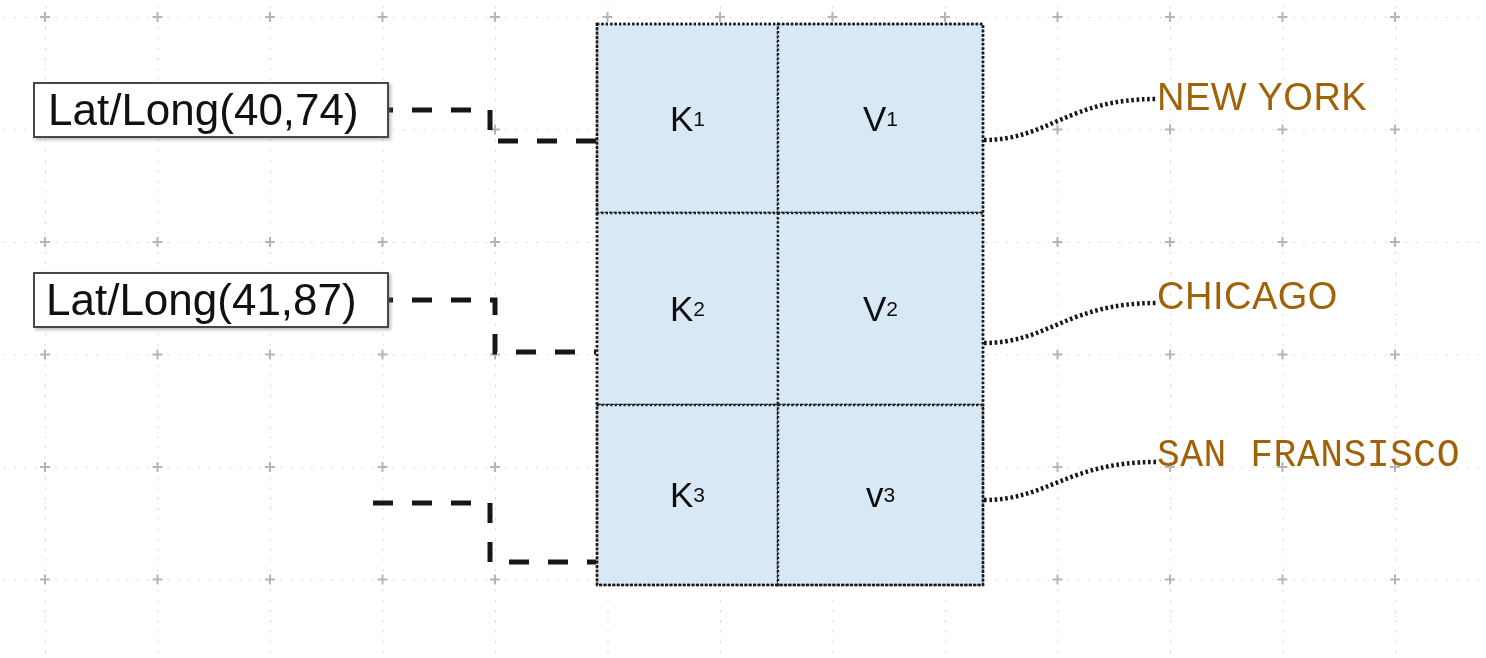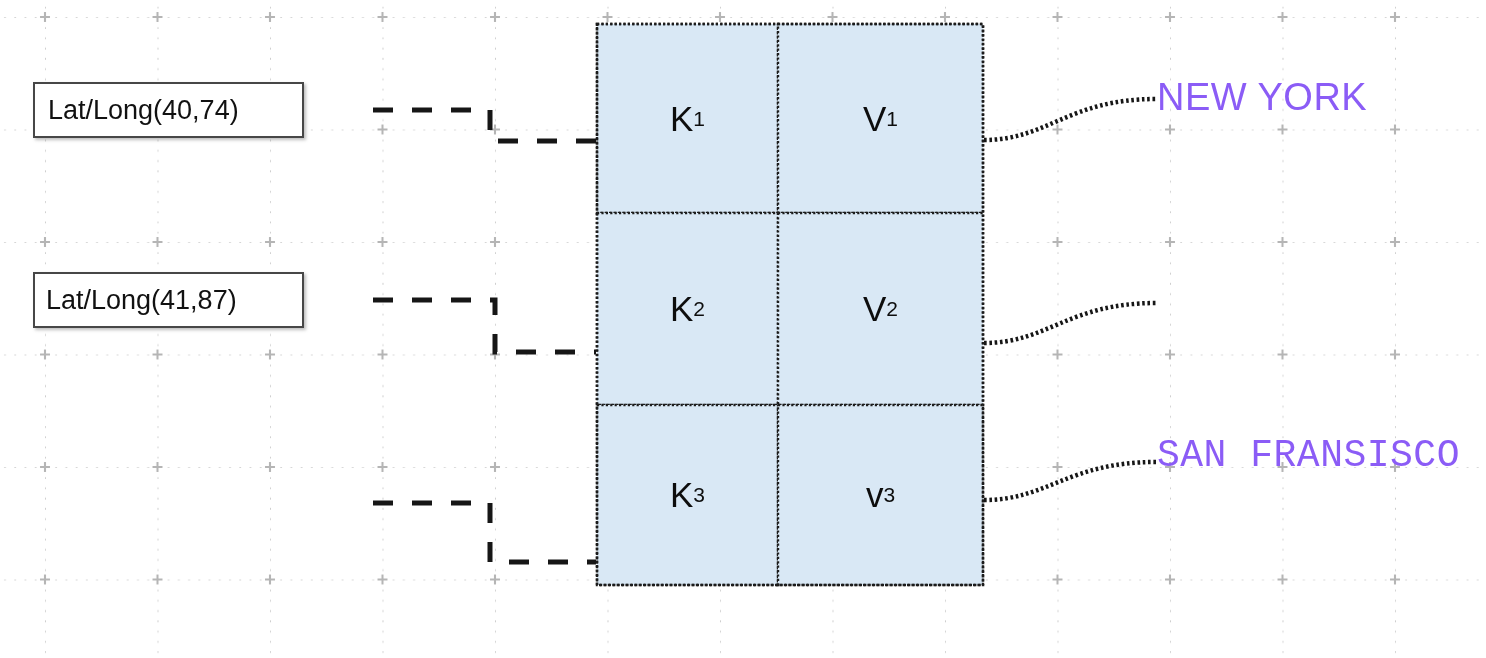--- a/index.html
+++ b/index.html
@@ -5,39 +5,39 @@
   html, body { margin:0; padding:0; background:#ffffff; }
   .canvas {
     position:relative; width:1486px; height:658px; overflow:hidden;
     background:#ffffff;
     font-family:"Liberation Sans","DejaVu Sans",sans-serif;
     color:#111111;
   }
   .bg-layer { position:absolute; left:0; top:0; width:1486px; height:658px; }
 
   .key-box {
-    position:absolute; left:33px; width:271px; height:56px;
+    position:absolute; left:33px; width:356px; height:56px;
     background:#ffffff; border:2px solid #474747;
     box-shadow:2px 2px 3px rgba(110,110,110,0.45);
     display:flex; align-items:center; box-sizing:border-box;
-    padding-left:13px; font-size:27px; white-space:nowrap;text-align:center;
+    padding-left:13px; font-size:44px; white-space:nowrap;text-align:center;
   }
   .key-box-1 { top:82px; }
   .key-box-2 { top:272px;padding-left:11px; }
   .key-box-3 { top:476px; height:54px; }
 
   .cell-label {
     position:absolute; display:flex; align-items:center; justify-content:center;
     font-size:35px; color:#0d0d0d; pointer-events:none;
   }
   .cell-label sub { font-size:0.6em; vertical-align:-0.45em; line-height:0; }
 
   .city-label {
     position:absolute; left:1157px; font-size:38px; line-height:38px;
-    white-space:nowrap; color:#8b5cf6; letter-spacing:0.5px;
+    white-space:nowrap; color:#a16207; letter-spacing:0.5px;
   }
   .city-1 { top:78px; }
   .city-2 { top:277px; }
   .city-3 { top:437px;font-family:Liberation Mono, monospace; }
 </style>
 </head>
 <body>
 
 <div class="canvas">
 
@@ -101,15 +101,16 @@
   <div class="cell-label" style="left:597px; top:405px; width:181px; height:180px;">
     <span>K</span>
       <sub>3</sub>
   </div>
   <div class="cell-label" style="left:778px; top:405px; width:205px; height:180px;">
     <span>v</span>
       <sub>3</sub>
   </div>
 
   <div class="city-label city-1">NEW YORK</div>
+  <div class="city-label city-2">CHICAGO</div>
   <div class="city-label city-3">SAN FRANSISCO</div>
 
 </div>
 
 </body></html>

